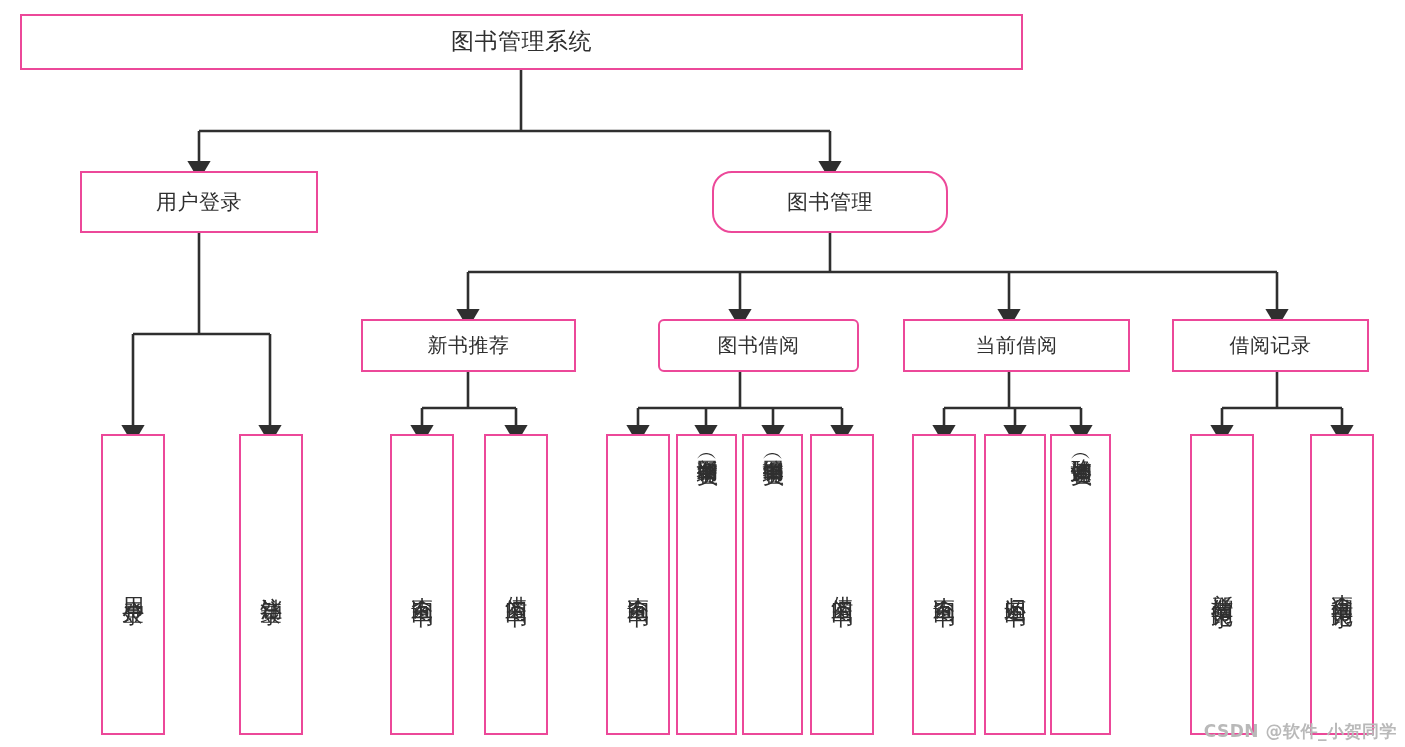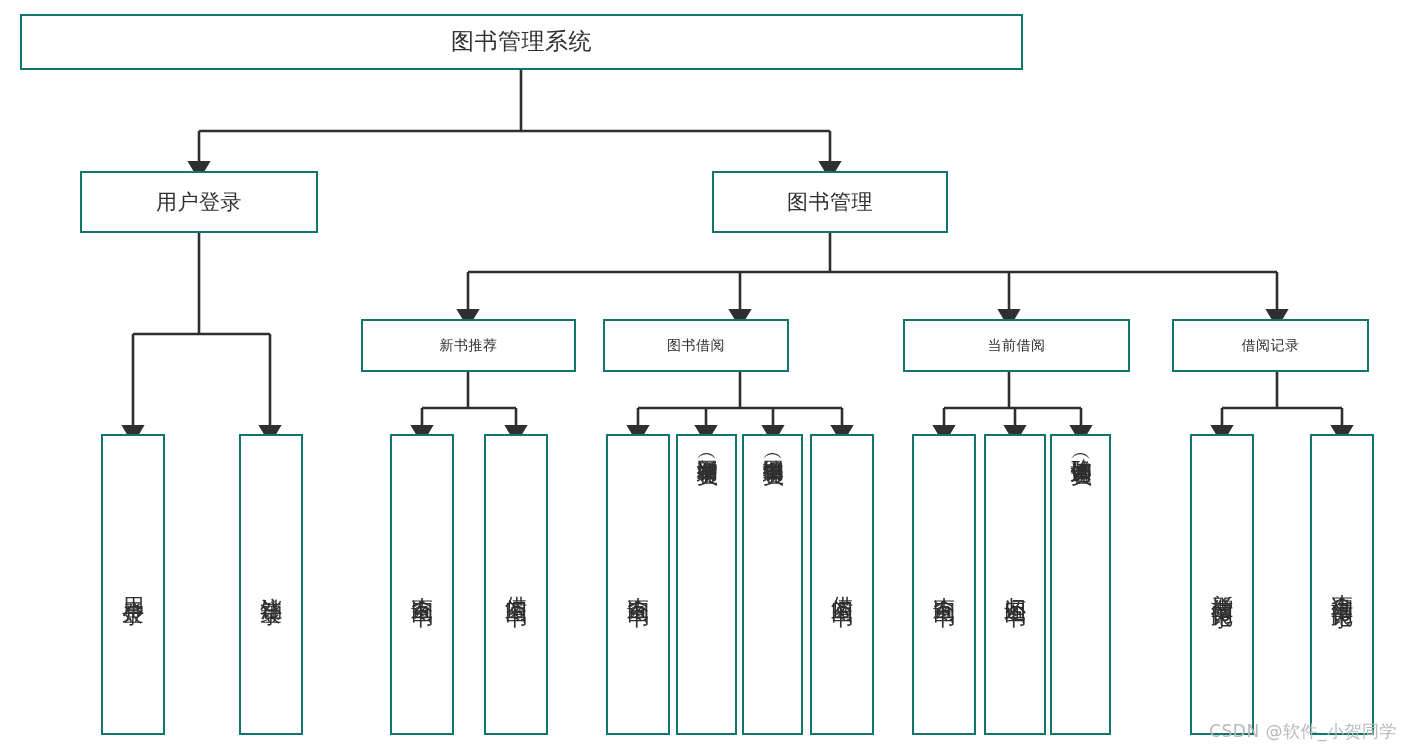--- a/index.html
+++ b/index.html
@@ -24,41 +24,41 @@
     left: 0;
     top: 0;
     width: 1405px;
     height: 747px;
     pointer-events: none;
   }
   .node {
     position: absolute;
     box-sizing: border-box;
     background: #ffffff;
-    border: 2px solid #0f766e;
+    border: 2px solid #ec4899;
     display: flex;
     align-items: center;
     justify-content: center;
     text-align: center;
   }
   .node .label {
     display: block;
     line-height: 1.18;
     color: #2f2f2f;
     letter-spacing: 0.5px;
   }
   
   .node.root { left: 20px; top: 14px; width: 1003px; height: 56px; }
   .node.root .label { font-size: 23px; }
   
   .node.lvl1 { height: 62px; }
   .node.lvl1 .label { font-size: 21px; }
   
   .node.lvl2 { height: 53px; }
-  .node.lvl2 .label { font-size: 14px; }
+  .node.lvl2 .label { font-size: 20px; }
   
   .node.leaf {
     align-items: flex-start;
     justify-content: center;
     padding-top: 6px;
   }
   .node.leaf .label {
     writing-mode: vertical-rl;
     text-orientation: upright;
     font-size: 22px;
@@ -71,20 +71,21 @@
   .node.leaf.center { align-items: center; padding-top: 0; }
   .watermark {
     position: absolute;
     right: 8px;
     bottom: 4px;
     font-size: 17px;
     color: #b9b9b9;
     letter-spacing: 0.5px;
     white-space: nowrap;
     user-select: none;
+    font-weight: bold;
   }
 </style>
 </head>
 <body>
 
 <div id="canvas">
 
   <svg class="wires" viewBox="0 0 1405 747" xmlns="http://www.w3.org/2000/svg">
     <defs>
       <marker id="arr" markerWidth="9" markerHeight="9" refX="1.2" refY="4.5" orient="auto" markerUnits="strokeWidth">
@@ -137,28 +138,28 @@
     </g>
   </svg>
 
   <div class="node root">
     <span class="label">图书管理系统</span>
   </div>
 
   <div class="node lvl1" style="left:80px; top:171px; width:238px;">
     <span class="label">用户登录</span>
   </div>
-  <div class="node lvl1" style="left:712px; top:171px; width:236px;">
+  <div class="node lvl1" style="left:712px; top:171px; width:236px;border-radius:20px;">
     <span class="label">图书管理</span>
   </div>
 
   <div class="node lvl2" style="left:361px; top:319px; width:215px;">
     <span class="label">新书推荐</span>
   </div>
-  <div class="node lvl2" style="left:603px; top:319px; width:186px;">
+  <div class="node lvl2" style="left:658px; top:319px; width:201px;border-radius:6px;">
     <span class="label">图书借阅</span>
   </div>
   <div class="node lvl2" style="left:903px; top:319px; width:227px;">
     <span class="label">当前借阅</span>
   </div>
   <div class="node lvl2" style="left:1172px; top:319px; width:197px;">
     <span class="label">借阅记录</span>
   </div>
 
   <div class="node leaf center" style="left:101px; top:434px; width:64px; height:301px;">

